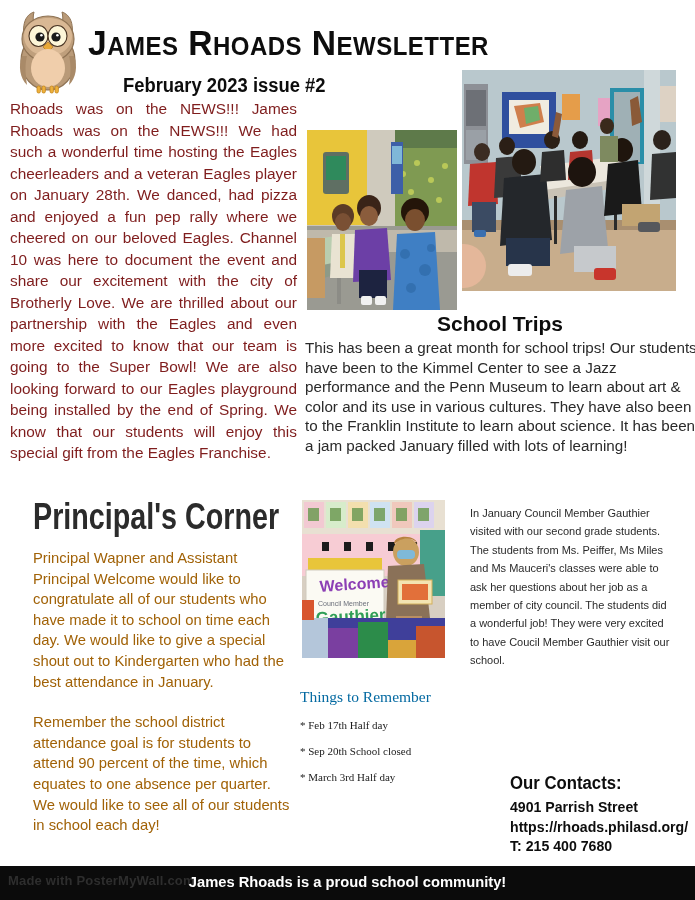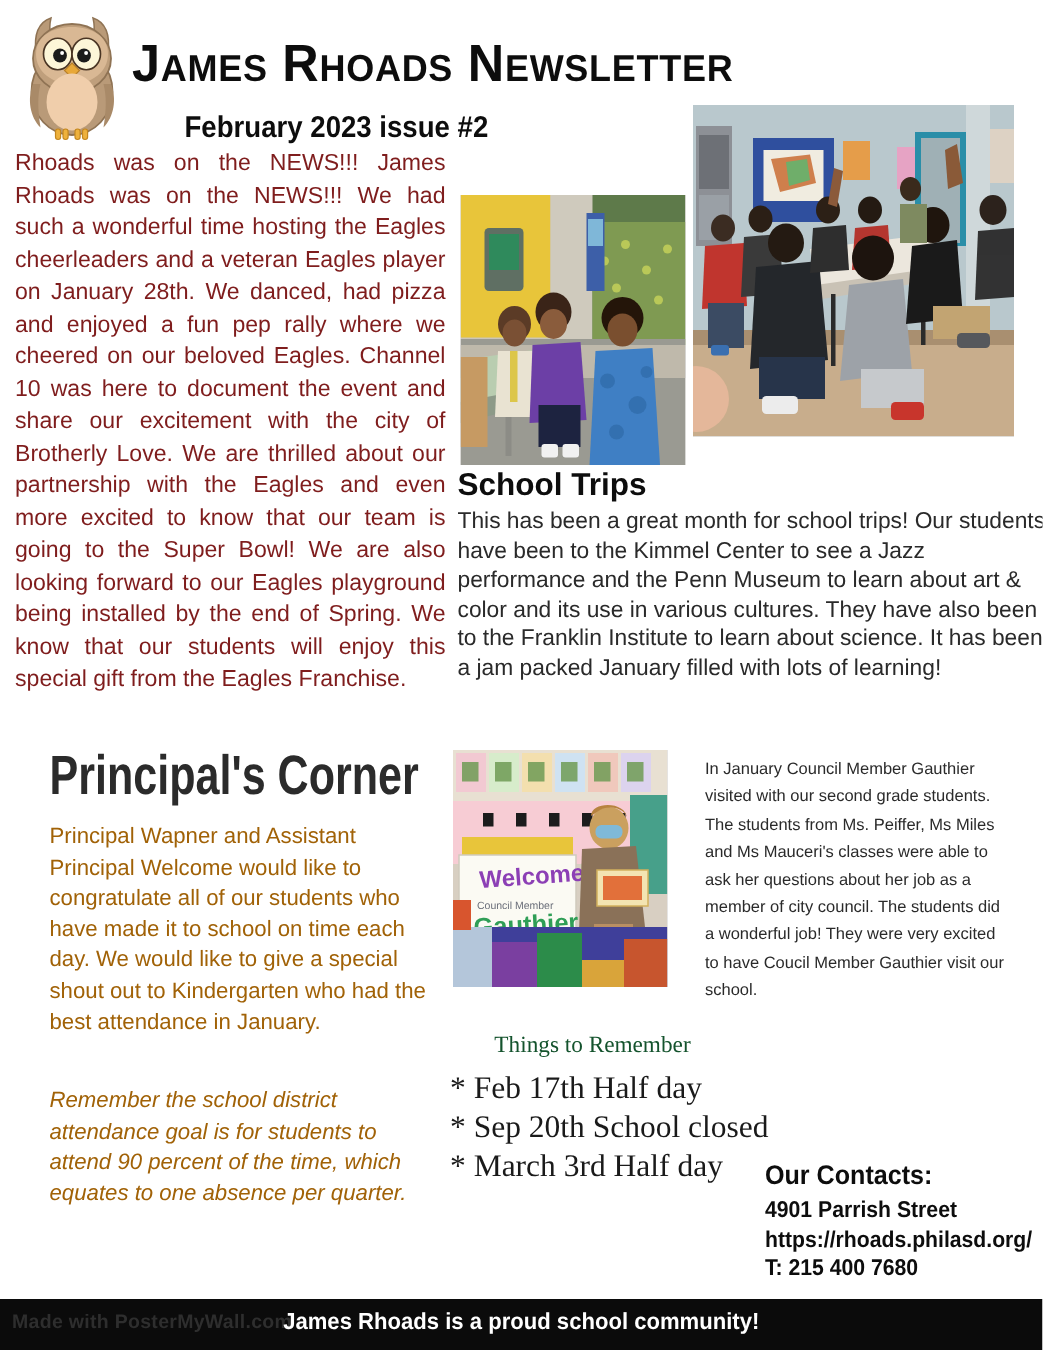--- a/index.html
+++ b/index.html
@@ -76,20 +76,21 @@
     line-height: 21.5px;
     text-align: justify;
     color: #7f1d1d;
   }
 
   
   #school-trips-heading {
     position: absolute;
     left: 305px; top: 312px;
     width: 390px;
+    text-align: center;
     font-weight: bold;
     font-size: 21px;
     line-height: 24px;
     color: #0d0d0d;
   }
   #school-trips-body {
     position: absolute;
     left: 305px; top: 338px;
     width: 392px;
     font-size: 15.2px;
@@ -113,39 +114,39 @@
   }
   #principals-corner-body {
     position: absolute;
     left: 33px; top: 548px;
     width: 262px;
     font-size: 14.8px;
     line-height: 20.6px;
     color: #a16207;
   }
   #principals-corner-body p { margin: 0; }
-  #principals-corner-body p.gap { margin-top: 32px; font-style: italic; }
+  #principals-corner-body p.gap { margin-top: 20px; }
 
   
   #things-heading {
     position: absolute;
     left: 300px; top: 688px;
     width: 190px;
-    text-align: center;
+    text-align: left;
     font-family: "Liberation Serif", serif;
     font-size: 15.5px;
     line-height: 18px;
-    color: #14532d;
+    color: #0369a1;
   }
   #things-list {
     position: absolute;
     left: 300px; top: 712px;
     width: 200px;
     font-family: "Liberation Serif", serif;
-    font-size: 21px;
+    font-size: 11px;
     line-height: 26px;
     color: #1a1a1a;
   }
   #things-list div { white-space: nowrap; }
 
   
   #council-body {
     position: absolute;
     left: 470px; top: 504px;
     width: 200px;
@@ -446,20 +447,21 @@
 
 <div id="news-body">Rhoads was on the NEWS!!! James Rhoads was on the NEWS!!! We had such a wonderful time hosting the Eagles cheerleaders and a veteran Eagles player on January 28th. We danced, had pizza and enjoyed a fun pep rally where we cheered on our beloved Eagles. Channel 10 was here to document the event and share our excitement with the city of Brotherly Love. We are thrilled about our partnership with the Eagles and even more excited  to know that our team is going to the Super Bowl! We are also looking forward to our Eagles playground being installed by the end of Spring. We know that our students will enjoy this special gift from the Eagles Franchise.</div>
 
 <div id="school-trips-heading">School Trips</div>
 <div id="school-trips-body">This has been a great month for school trips! Our students have been to the Kimmel Center to see a Jazz performance and the Penn Museum to learn about art &amp; color and its use in various cultures. They have also been to the Franklin Institute to learn about science. It has been a jam packed January filled with lots of learning!</div>
 
 <div id="principals-corner-heading">Principal's Corner</div>
 <div id="principals-corner-body">
   <p>Principal Wapner and Assistant Principal Welcome would like to congratulate all of our students who have made it to school on time each day. We would like to give a special shout out to Kindergarten who had the best attendance in January.</p>
   <p class="gap">Remember the school district attendance goal is for students to attend 90 percent of the time, which equates to one absence per quarter.</p>
+  <p>  We would like to see all of our students in school each day!</p>
 </div>
 
 <div id="things-heading">Things to Remember</div>
 <div id="things-list">
   <div>* Feb 17th Half day</div>
   <div>* Sep 20th School closed</div>
   <div>* March 3rd Half day</div>
 </div>
 
 <div id="council-body">In January Council Member Gauthier visited with our second grade students. The students from Ms. Peiffer, Ms Miles and Ms Mauceri's classes were able to ask her questions about her job as a member of city council. The students did a wonderful job! They were very excited to have Coucil Member Gauthier visit our school.</div>

